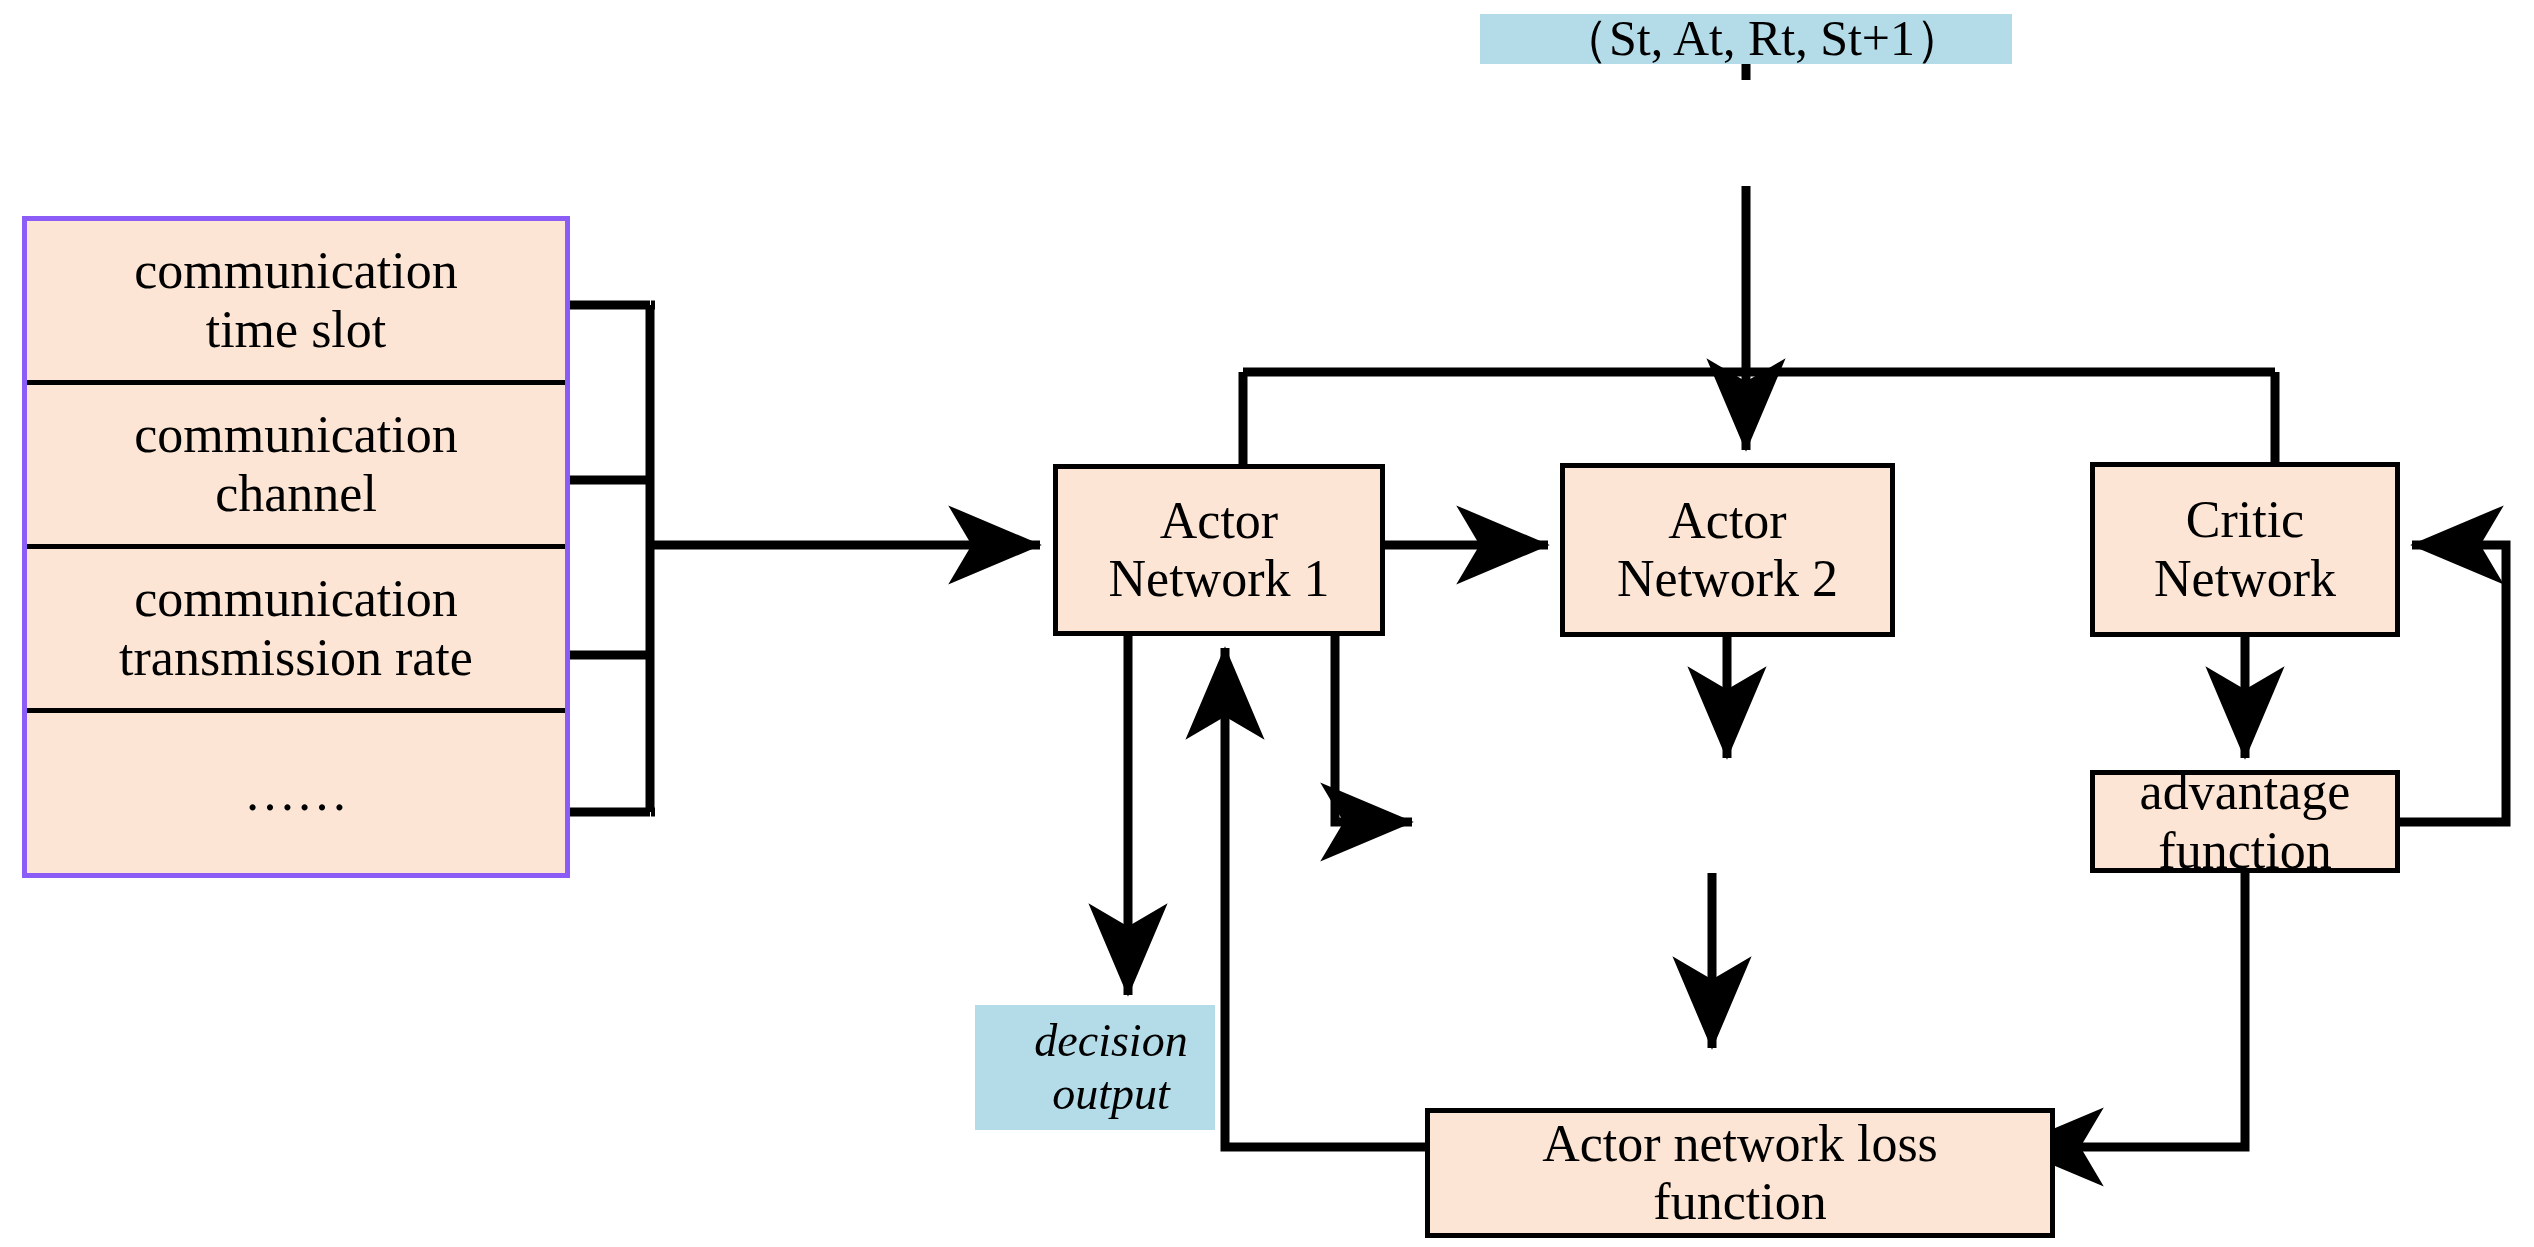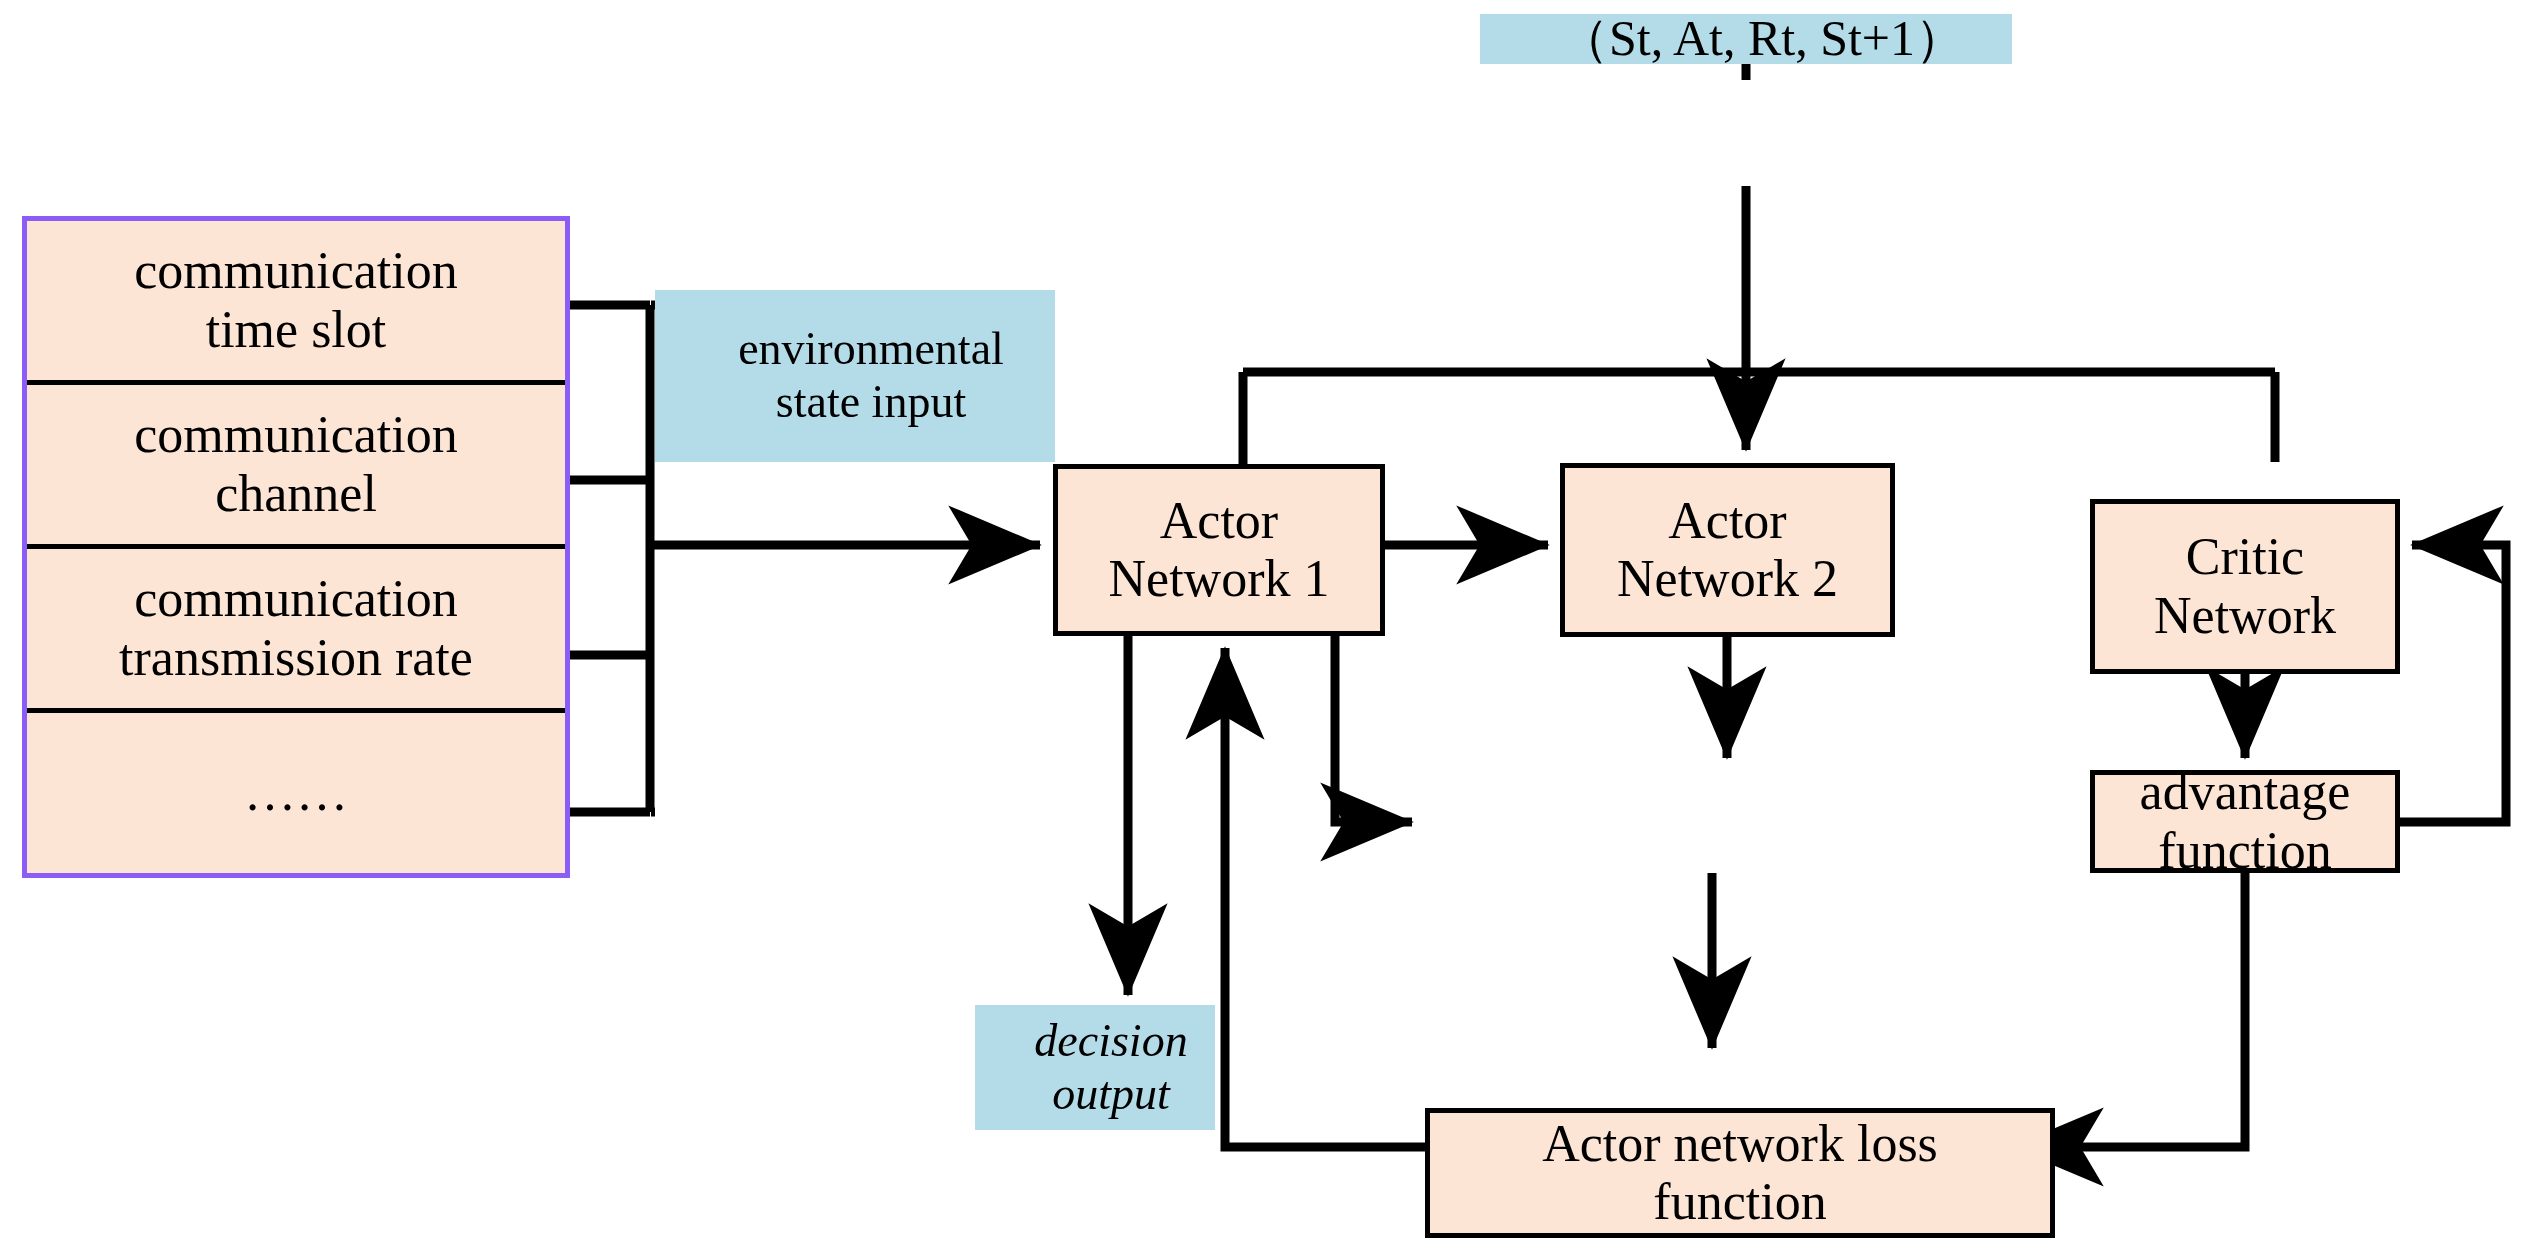--- a/index.html
+++ b/index.html
@@ -84,38 +84,35 @@
       <span>communication<br>channel</span>
     </div>
     <div class="stackrow f52" style="height:164px;">
       <span>communication<br>transmission rate</span>
     </div>
     <div class="stackrow last f52" style="height:160px;">
       <span>……</span>
     </div>
   </div>
 
-  <div class="plain f46" style="left:655px;top:290px;width:400px;height:172px;">
-    <span>environmental<br>state input</span>
-  </div>
 
   <div class="plain f50" style="left:1480px;top:14px;width:532px;height:50px;">
     <span>（St, At, Rt, St+1）</span>
   </div>
 
 
   <div class="box f52" style="left:1053px;top:464px;width:332px;height:172px;">
     <span>Actor<br>Network 1</span>
   </div>
 
   <div class="box f52" style="left:1560px;top:463px;width:335px;height:174px;">
     <span>Actor<br>Network 2</span>
   </div>
 
-  <div class="box f52" style="left:2090px;top:462px;width:310px;height:175px;margin-top:37px;">
+  <div class="box f52" style="left:2090px;top:462px;width:310px;height:175px;">
     <span>Critic<br>Network</span>
   </div>
 
 
   <div class="box f52" style="left:2090px;top:770px;width:310px;height:103px;">
     <span>advantage<br>function</span>
   </div>
 
   <div class="plain f46" style="left:975px;top:1005px;width:240px;height:125px;font-style:italic;">
     <span>decision<br>output</span>

